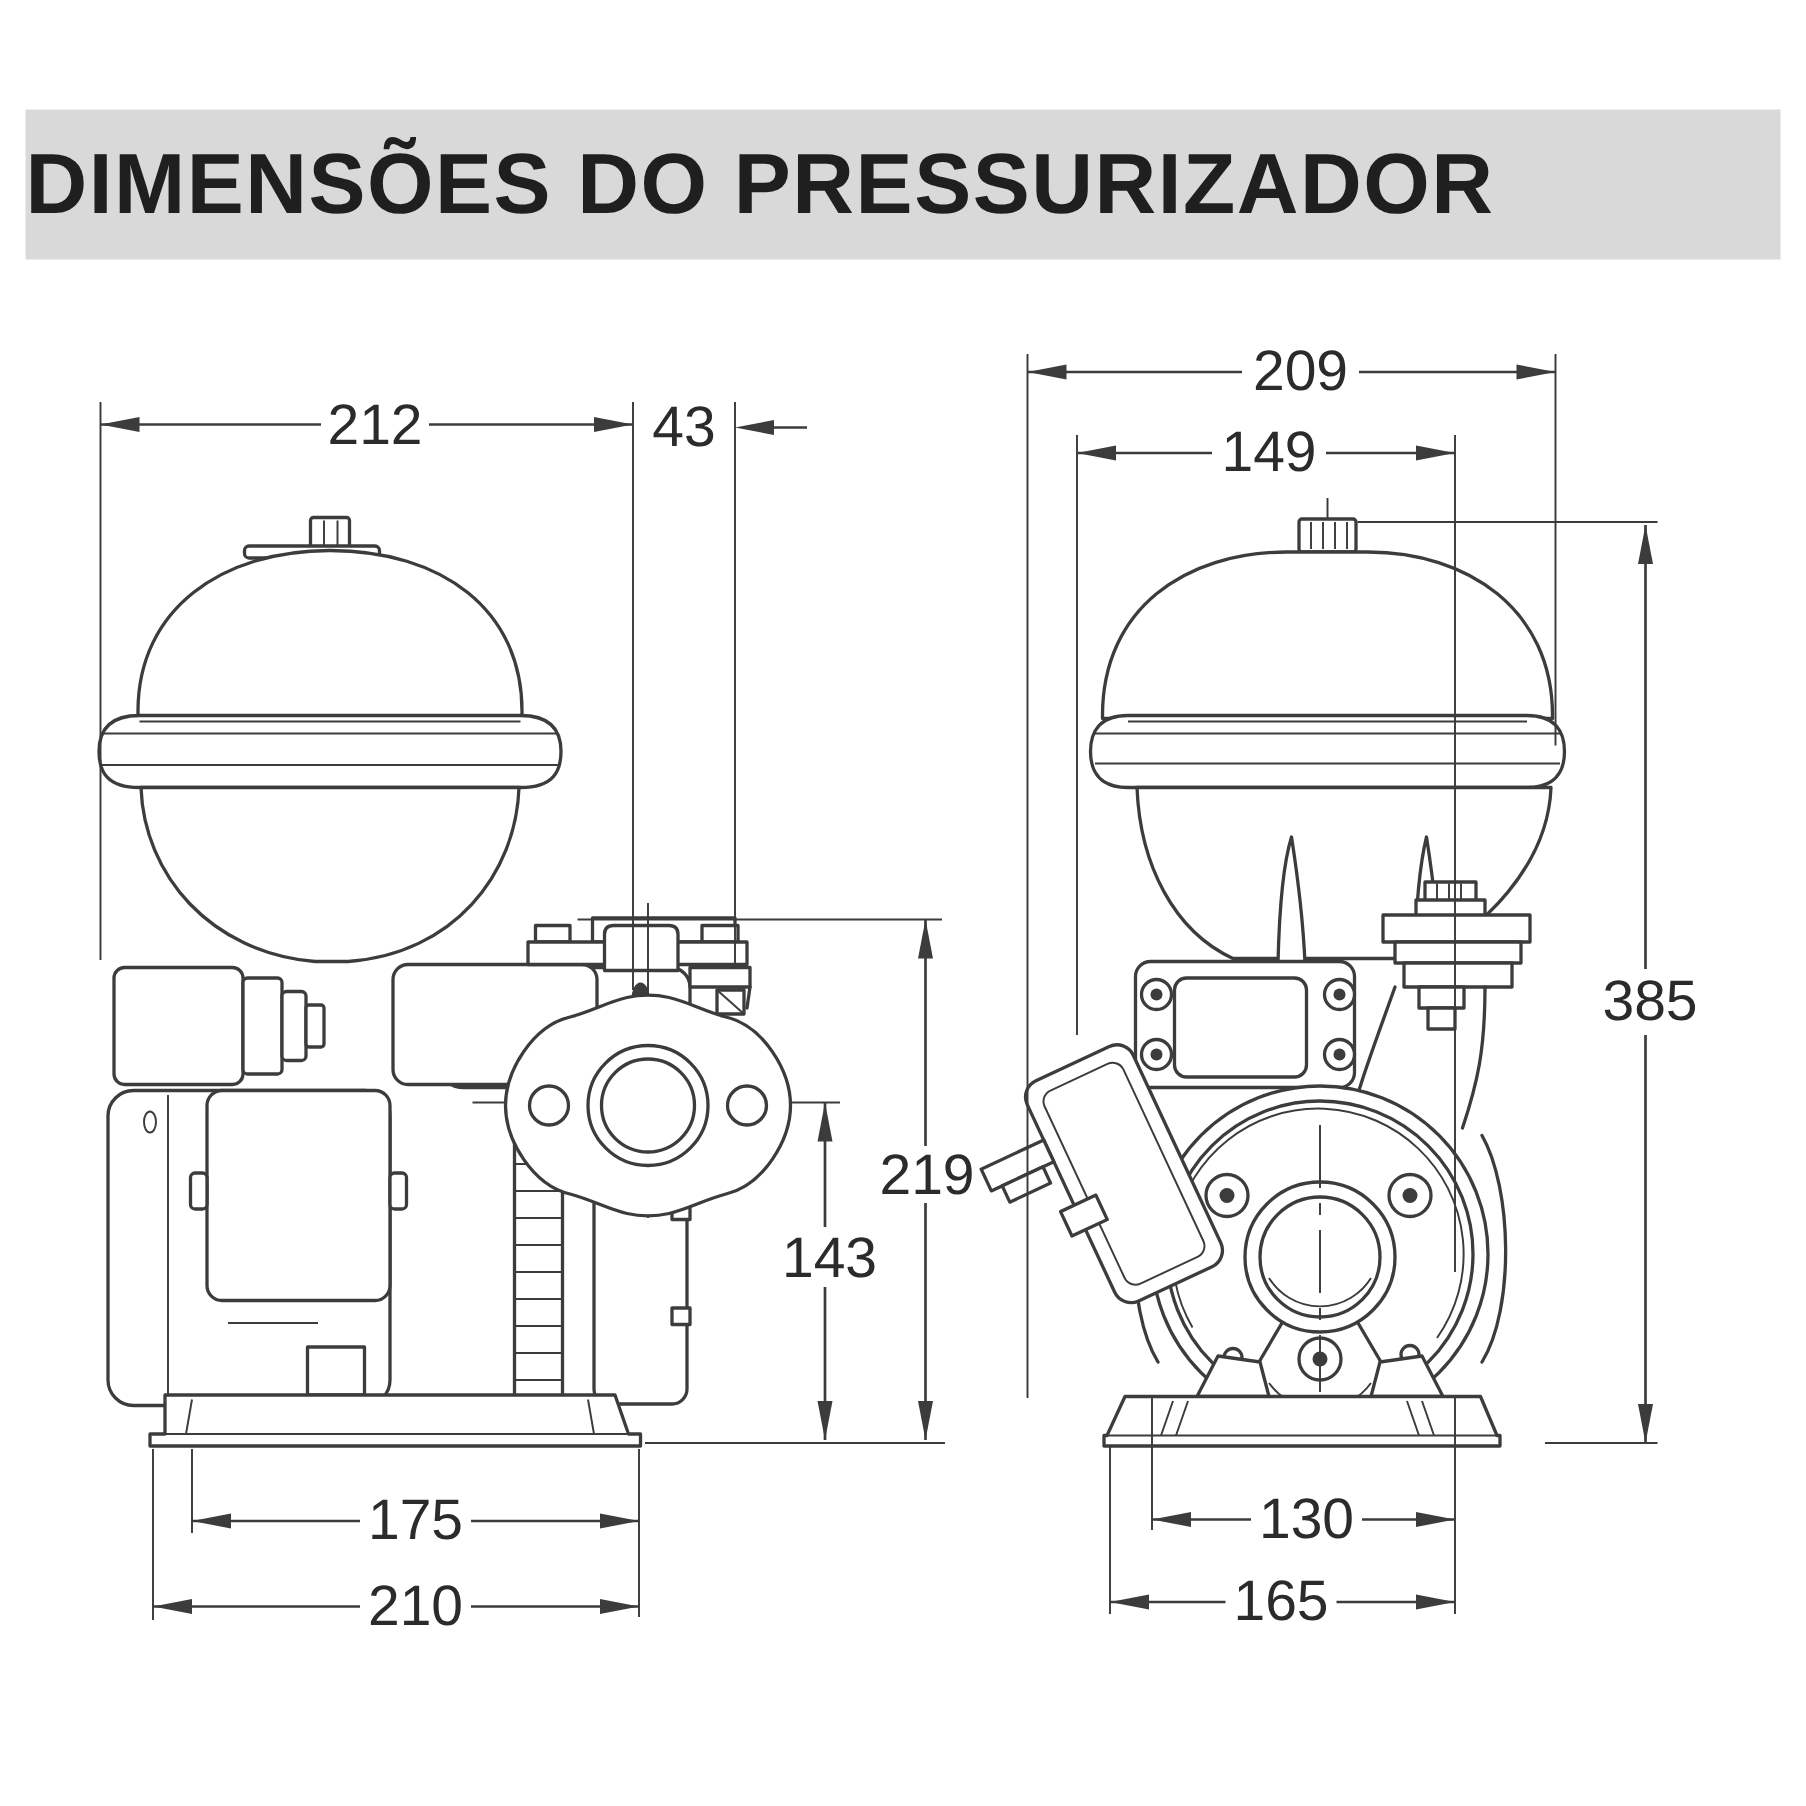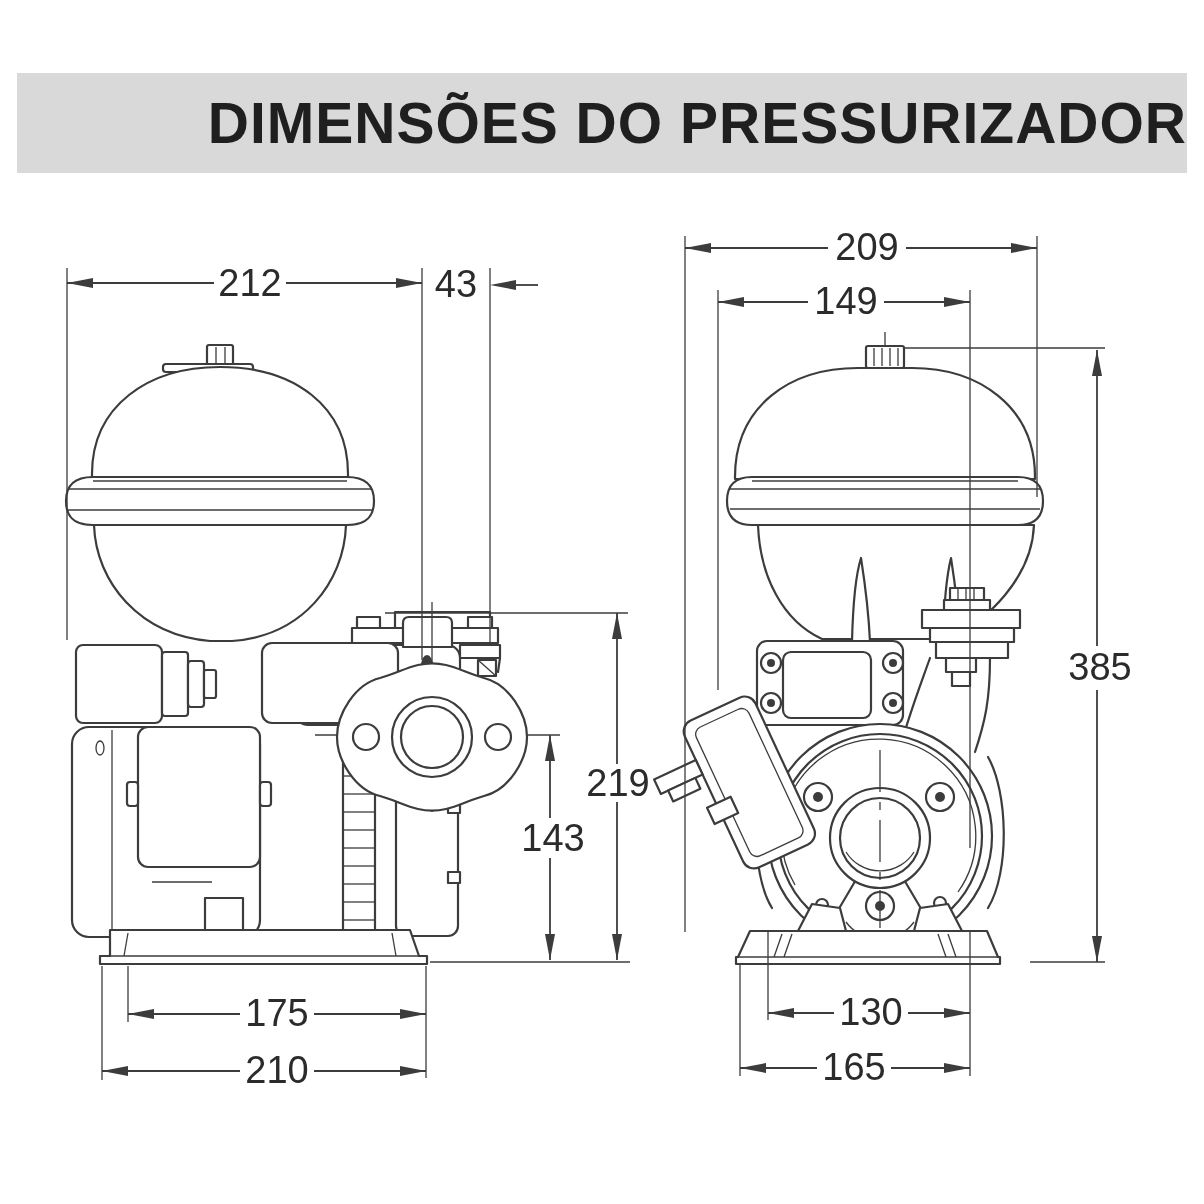--- a/index.html
+++ b/index.html
@@ -6,21 +6,21 @@
     --header-bg:#d9d9d9;
     --header-text:#1f1f1f;
     --line-color:#3c3c3c;
     --dim-text-color:#2b2b2b;
     --canvas-bg:#ffffff;
   }
   html,body{margin:0;padding:0;background:var(--canvas-bg);}
   .stage{position:relative;width:1204px;height:1204px;background:var(--canvas-bg);overflow:hidden;
          font-family:"Liberation Sans",sans-serif;}
   .header{position:absolute;left:17px;top:73px;width:1170px;height:100px;background:var(--header-bg);
-          display:flex;align-items:center;justify-content:flex-end;}
+          display:flex;align-items:center;justify-content:flex-start;}
   .header h1{margin:0;font-size:57px;font-weight:700;letter-spacing:1px;color:var(--header-text);
              font-family:"Liberation Sans",sans-serif;white-space:nowrap;}
   svg{position:absolute;left:0;top:0;}
   .s{stroke:var(--line-color);stroke-width:2.2;fill:none;stroke-linejoin:round;stroke-linecap:round;}
   .sf{stroke:var(--line-color);stroke-width:2.2;fill:#fff;stroke-linejoin:round;stroke-linecap:round;}
   .thin{stroke:var(--line-color);stroke-width:1.3;fill:none;}
   .dim{stroke:var(--line-color);stroke-width:1.8;fill:none;}
   .arrow{fill:var(--line-color);stroke:none;}
   .dark{fill:var(--line-color);stroke:none;}
   .dtxt{font-family:"Liberation Sans",sans-serif;font-size:38px;fill:var(--dim-text-color);

